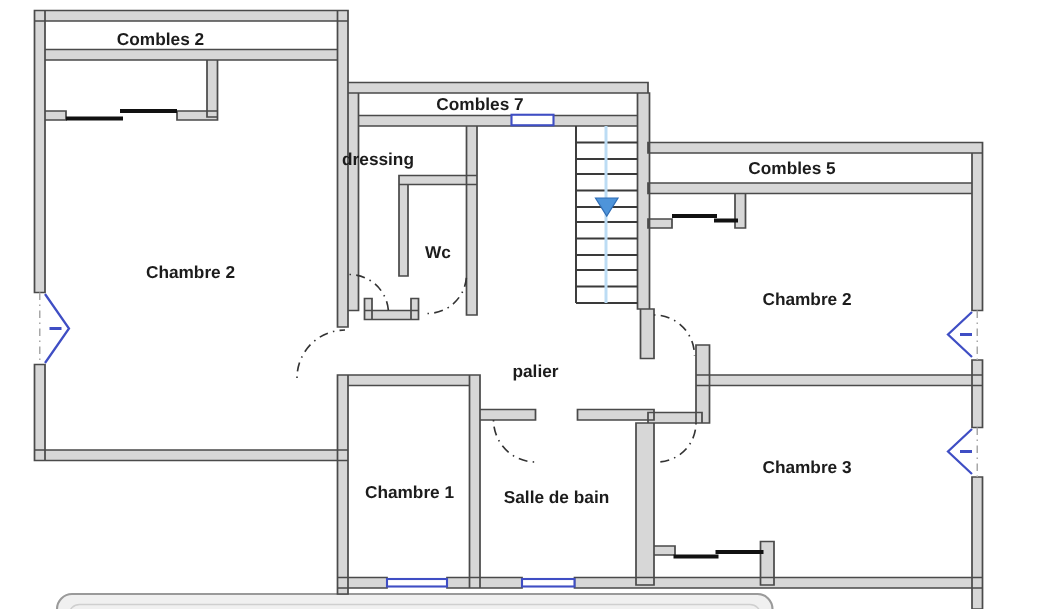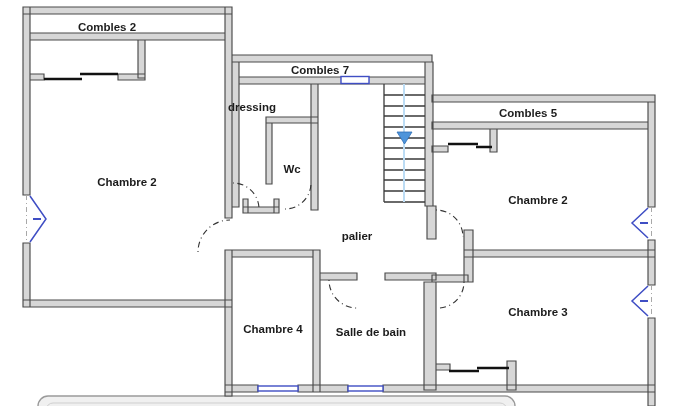--- a/index.html
+++ b/index.html
@@ -128,16 +128,16 @@
   </svg>
 
   <span class="room-label" style="left:107px;top:27px">Combles 2</span>
   <span class="room-label" style="left:320px;top:70px">Combles 7</span>
   <span class="room-label" style="left:528px;top:113px">Combles 5</span>
   <span class="room-label" style="left:252px;top:107px">dressing</span>
   <span class="room-label" style="left:292px;top:169px">Wc</span>
   <span class="room-label" style="left:127px;top:182px">Chambre 2</span>
   <span class="room-label" style="left:538px;top:200px">Chambre 2</span>
   <span class="room-label" style="left:538px;top:312px">Chambre 3</span>
-  <span class="room-label" style="left:273px;top:329px">Chambre 4</span>
+  <span class="room-label" style="left:273px;top:329px">Chambre 1</span>
   <span class="room-label" style="left:371px;top:332px">Salle de bain</span>
-  <span class="room-label" style="left:357px;top:236px">palier</span>
+  <span class="room-label" style="left:357px;top:248px">palier</span>
 </div>
 
 </body></html>

